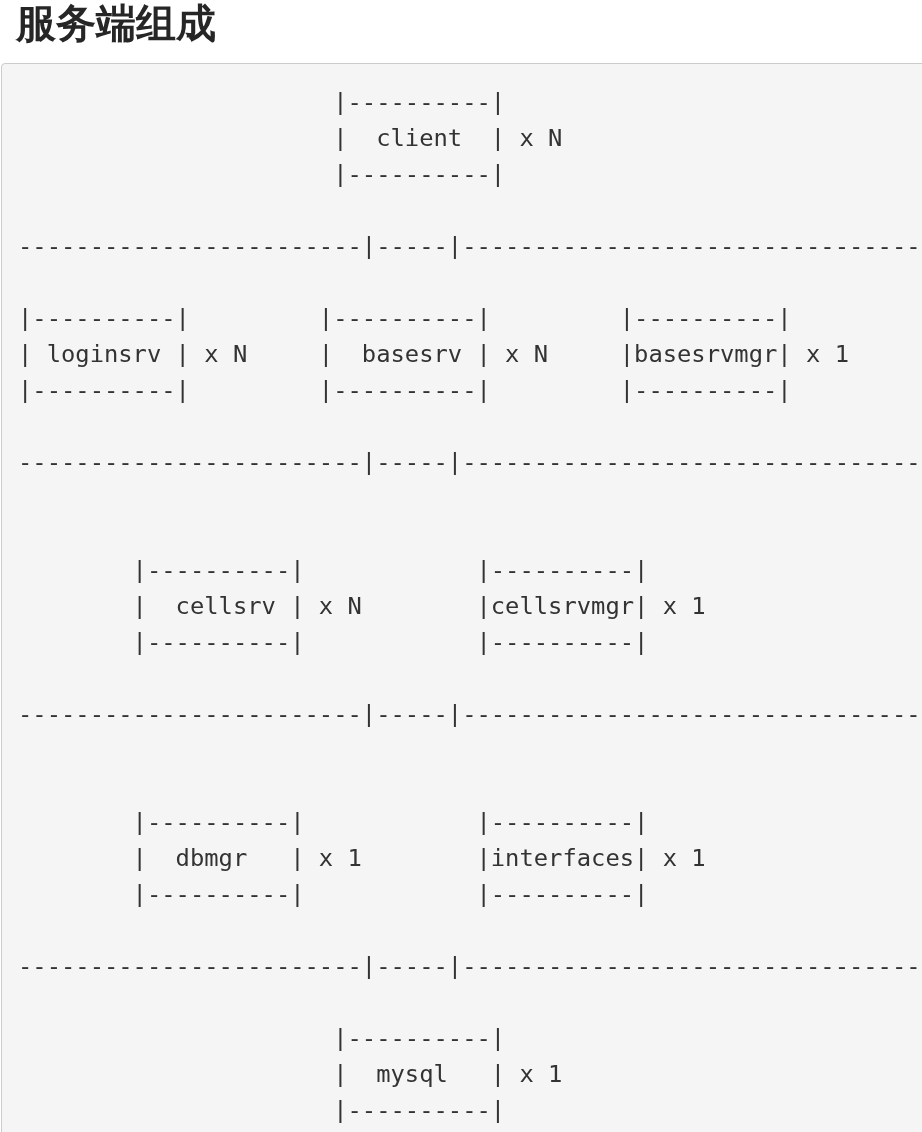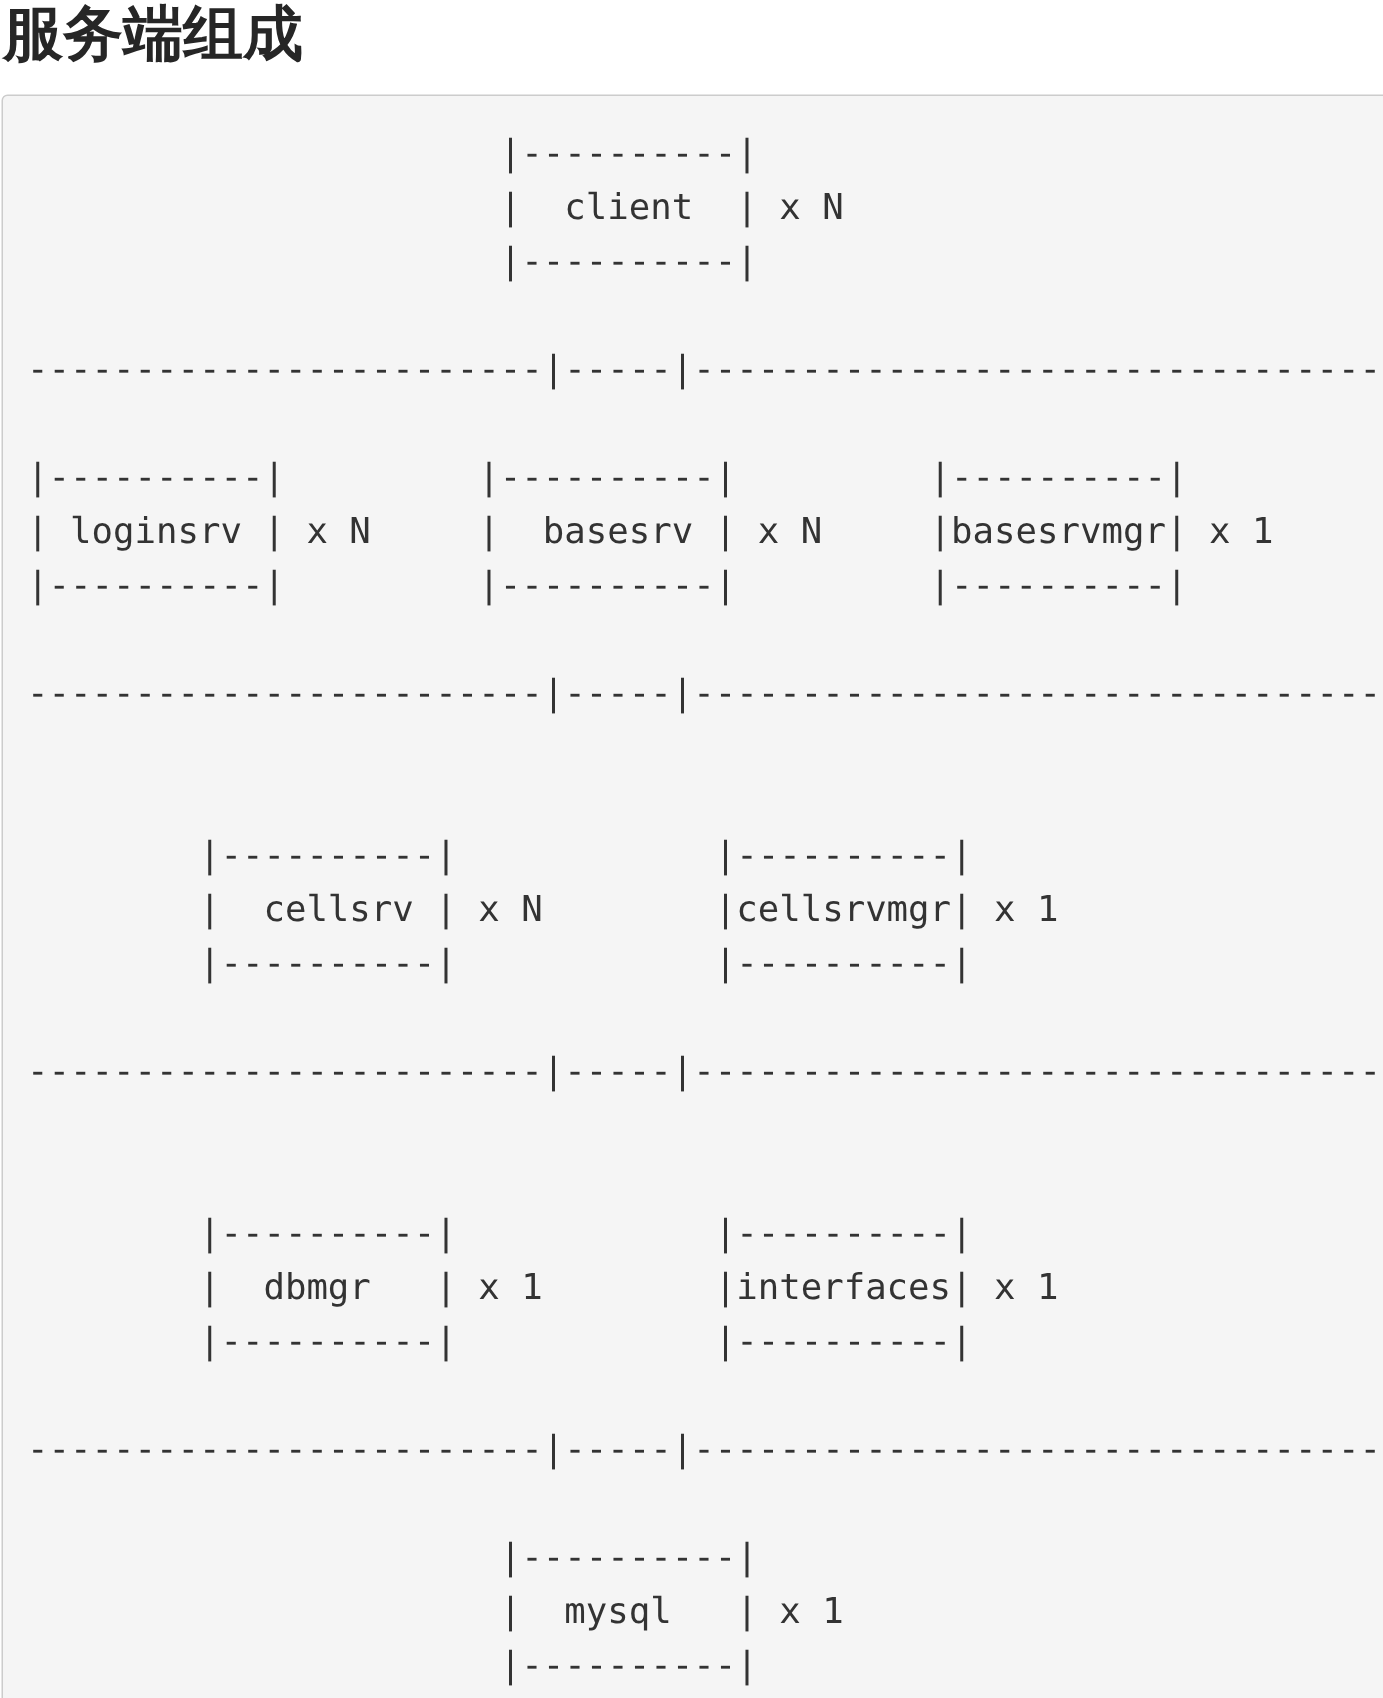--- a/index.html
+++ b/index.html
@@ -7,21 +7,21 @@
     padding: 0;
   }
   body {
     width: 922px;
     height: 1132px;
     overflow: hidden;
     background: #ffffff;
     font-family: "Liberation Sans", sans-serif;
   }
   h1.page-title {
-    margin: 0 0 17px 2px;
+    margin: 0 0 17px 16px;
     font-size: 40px;
     line-height: 46px;
     font-weight: 700;
     color: #262626;
     font-family: "Liberation Sans", "DejaVu Sans", sans-serif;
   }
   .code-block {
     box-sizing: border-box;
     margin-left: 1px;
     margin-right: -8px;

